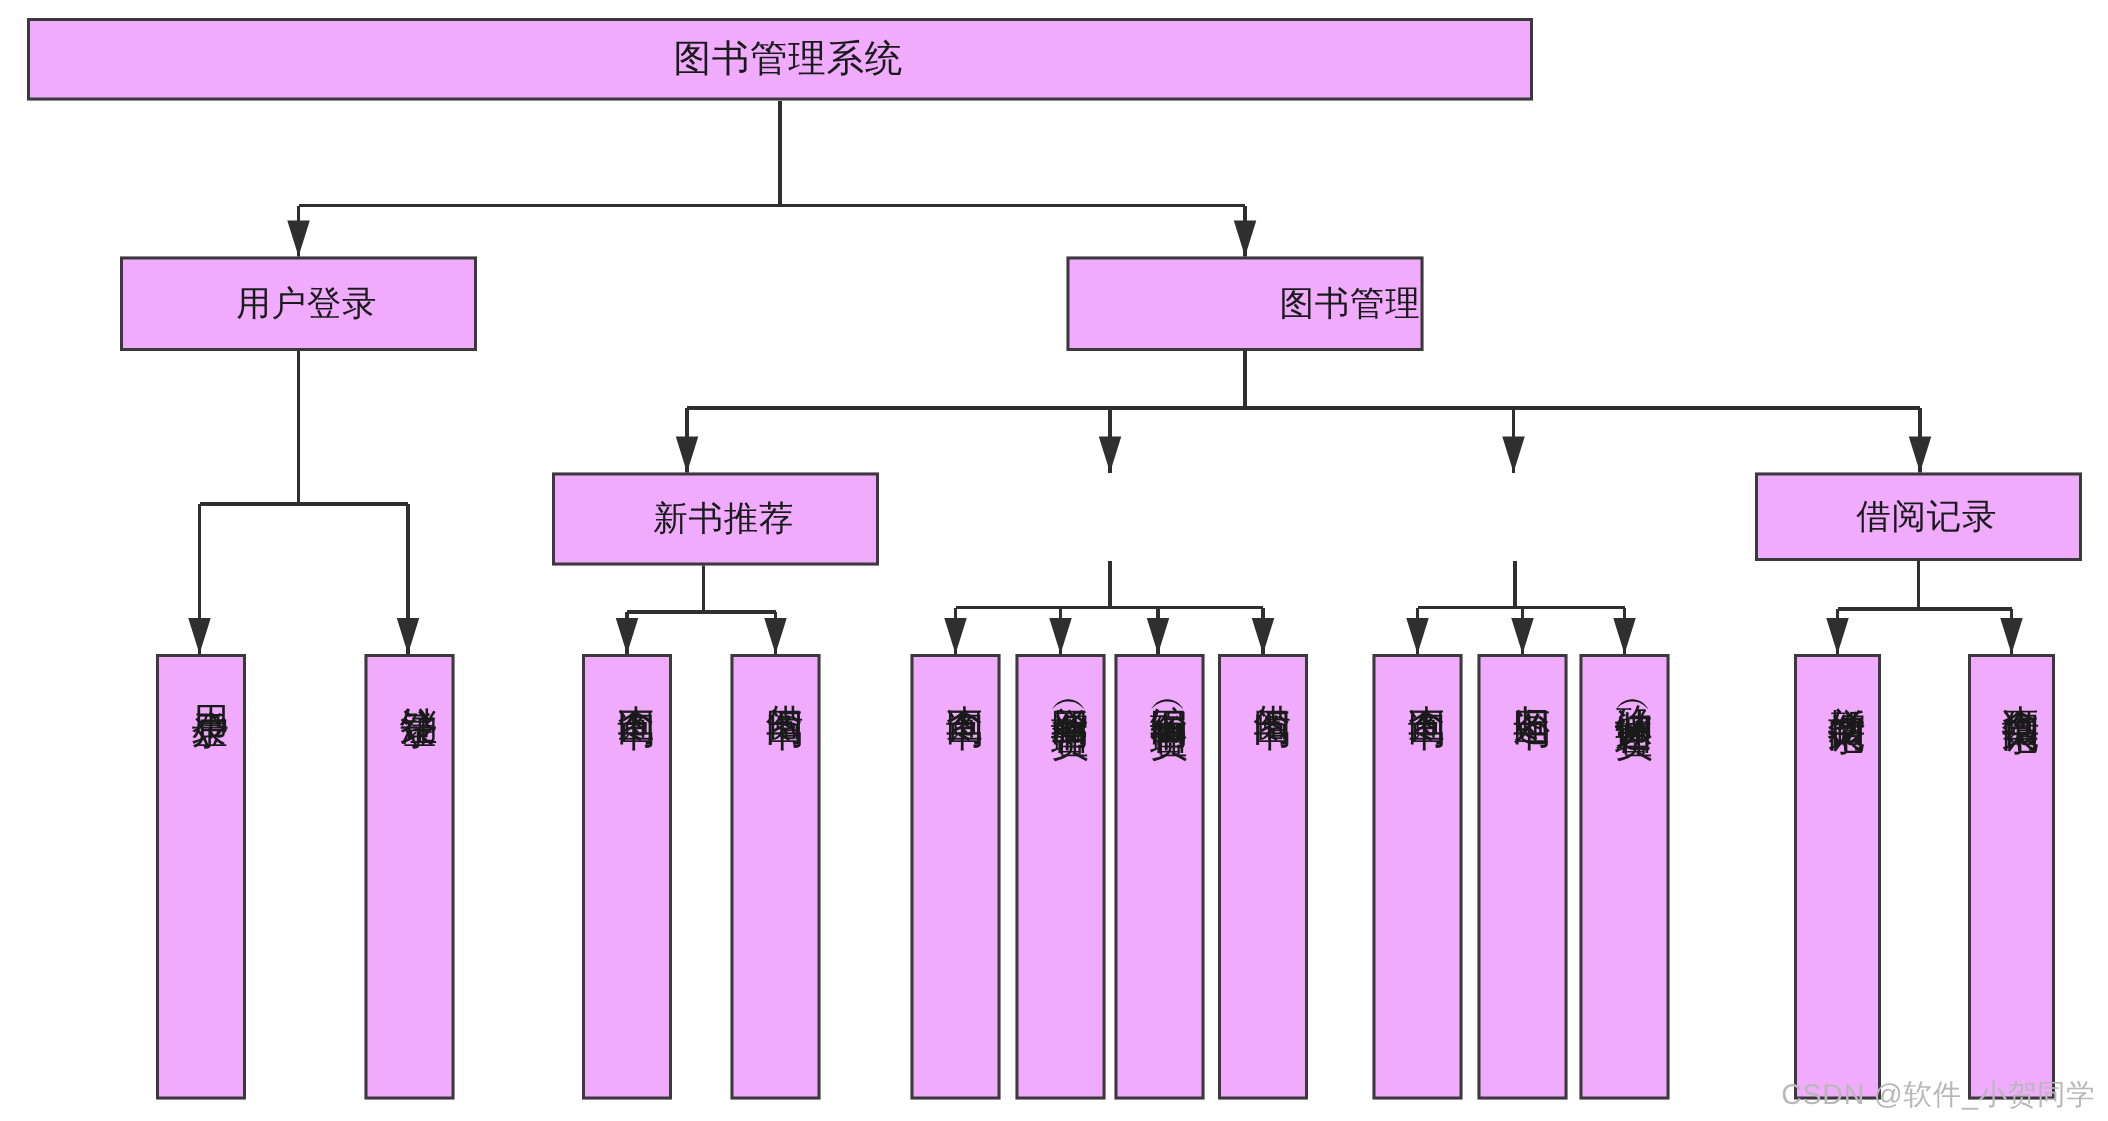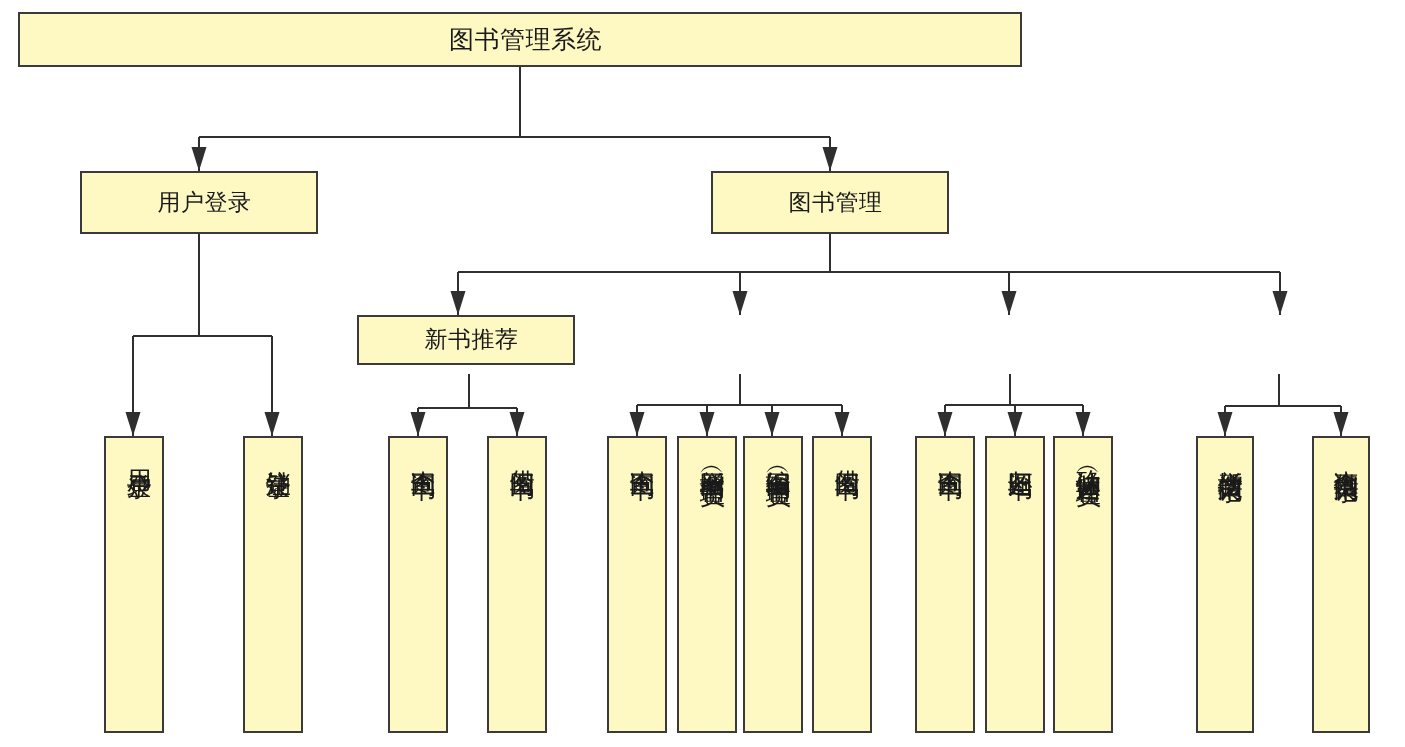--- a/index.html
+++ b/index.html
@@ -23,21 +23,21 @@
     left: 0;
     top: 0;
     width: 1405px;
     height: 747px;
     pointer-events: none;
   }
   .node {
     position: absolute;
     box-sizing: border-box;
     border: 2.5px solid #3a3a3a;
-    background: #fef9c3;
+    background: #f0abfc;
     display: flex;
     align-items: center;
     justify-content: center;
     color: #1a1a1a;
     padding-left: 11px;
   }
   .node .node-label {
     display: block;
     text-align: center;
     line-height: 1.30;
@@ -139,26 +139,29 @@
       <path d="M 1333.5 412 L 1341 436 L 1348.5 412 Z" fill="#2f2f2f"></path>
     </svg>
 
   <div class="node root" id="node-root" style="left: 18px; top: 12px; width: 1004px; height: 55px;">
     <span class="node-label">图书管理系统</span>
   </div>
 
   <div class="node level2" id="node-l2-0" style="left: 80px; top: 171px; width: 238px; height: 63px;">
     <span class="node-label">用户登录</span>
   </div>
-  <div class="node level2" id="node-l2-1" style="left: 711px; top: 171px; width: 238px; height: 63px;">
+  <div class="node level2" id="node-l2-1" style="left: 711px; top: 171px; width: 238px; height: 63px; justify-content: flex-end;">
     <span class="node-label">图书管理</span>
   </div>
 
-  <div class="node level3" id="node-l3-0" style="left: 357px; top: 315px; width: 218px; height: 50px;">
+  <div class="node level3" id="node-l3-0" style="left: 368px; top: 315px; width: 218px; height: 62px;">
     <span class="node-label">新书推荐</span>
+  </div>
+  <div class="node level3" id="node-l3-3" style="left: 1170px; top: 315px; width: 218px; height: 59px;">
+    <span class="node-label">借阅记录</span>
   </div>
 
   <div class="node leaf" id="node-leaf-0" style="left: 104px; top: 436px; width: 60px; height: 297px;">
     <span class="node-label">用户登录</span>
   </div>
   <div class="node leaf" id="node-leaf-1" style="left: 243px; top: 436px; width: 60px; height: 297px;">
     <span class="node-label">注销登录</span>
   </div>
   <div class="node leaf" id="node-leaf-2" style="left: 388px; top: 436px; width: 60px; height: 297px;">
     <span class="node-label">查询图书</span>
@@ -187,14 +190,15 @@
   <div class="node leaf" id="node-leaf-10" style="left: 1053px; top: 436px; width: 60px; height: 297px;">
     <span class="node-label">确认归还（管理员）</span>
   </div>
   <div class="node leaf" id="node-leaf-11" style="left: 1196px; top: 436px; width: 58px; height: 297px;">
     <span class="node-label">新增借阅记录</span>
   </div>
   <div class="node leaf" id="node-leaf-12" style="left: 1312px; top: 436px; width: 58px; height: 297px;">
     <span class="node-label">查询借阅记录</span>
   </div>
 
+  <div id="watermark">CSDN @软件_小贺同学</div>
 
 </div>
 
 </body></html>

